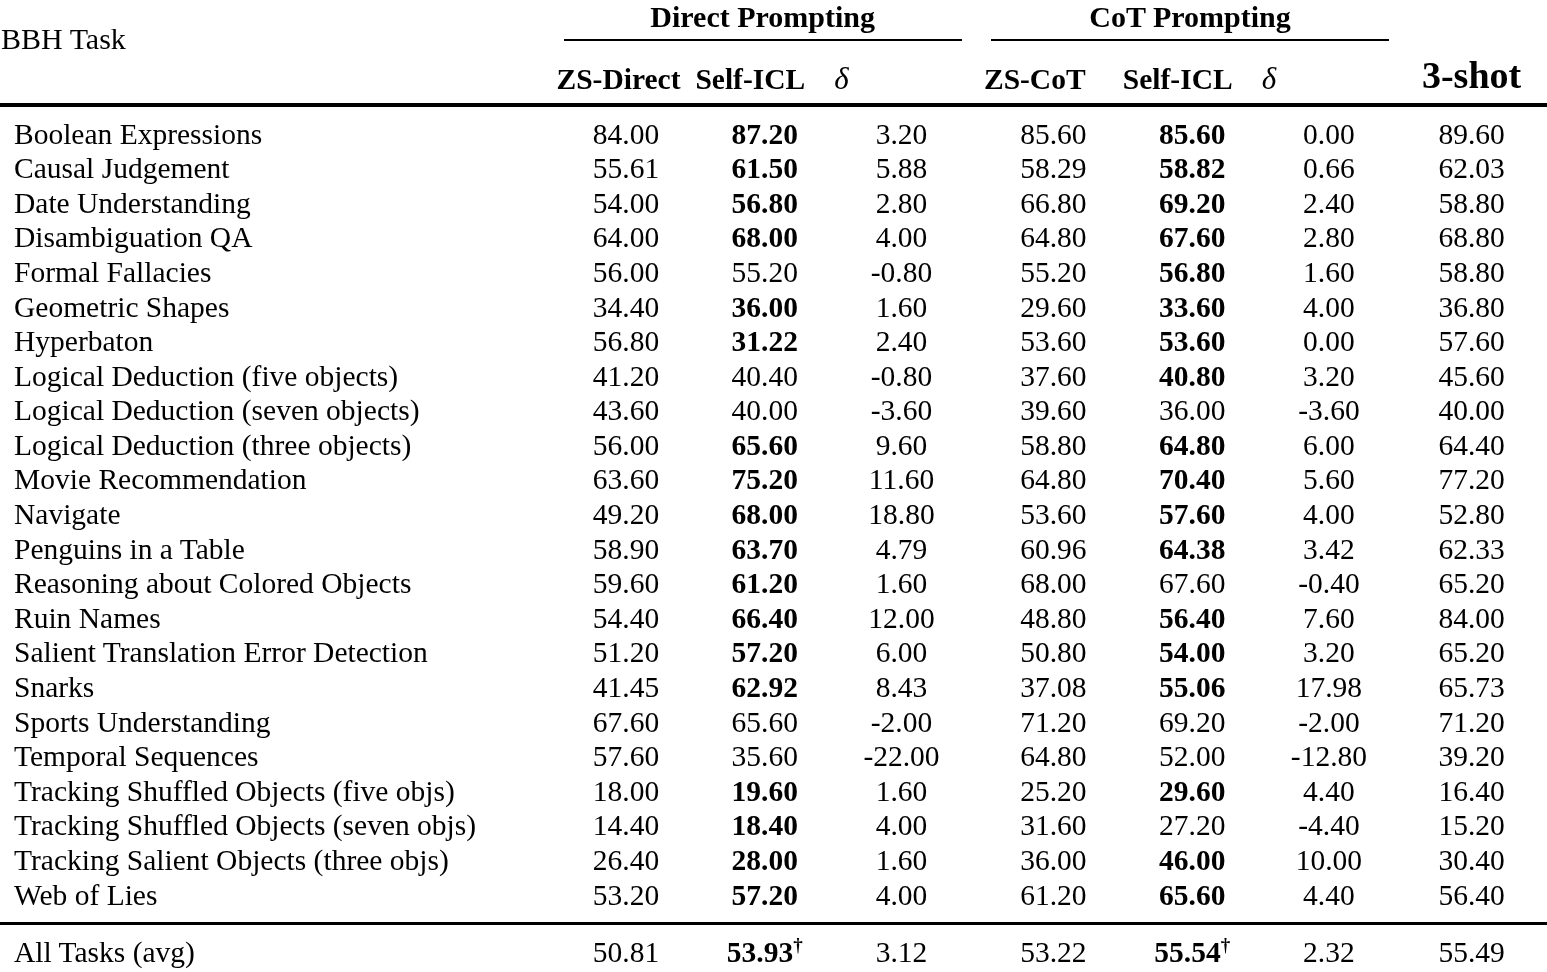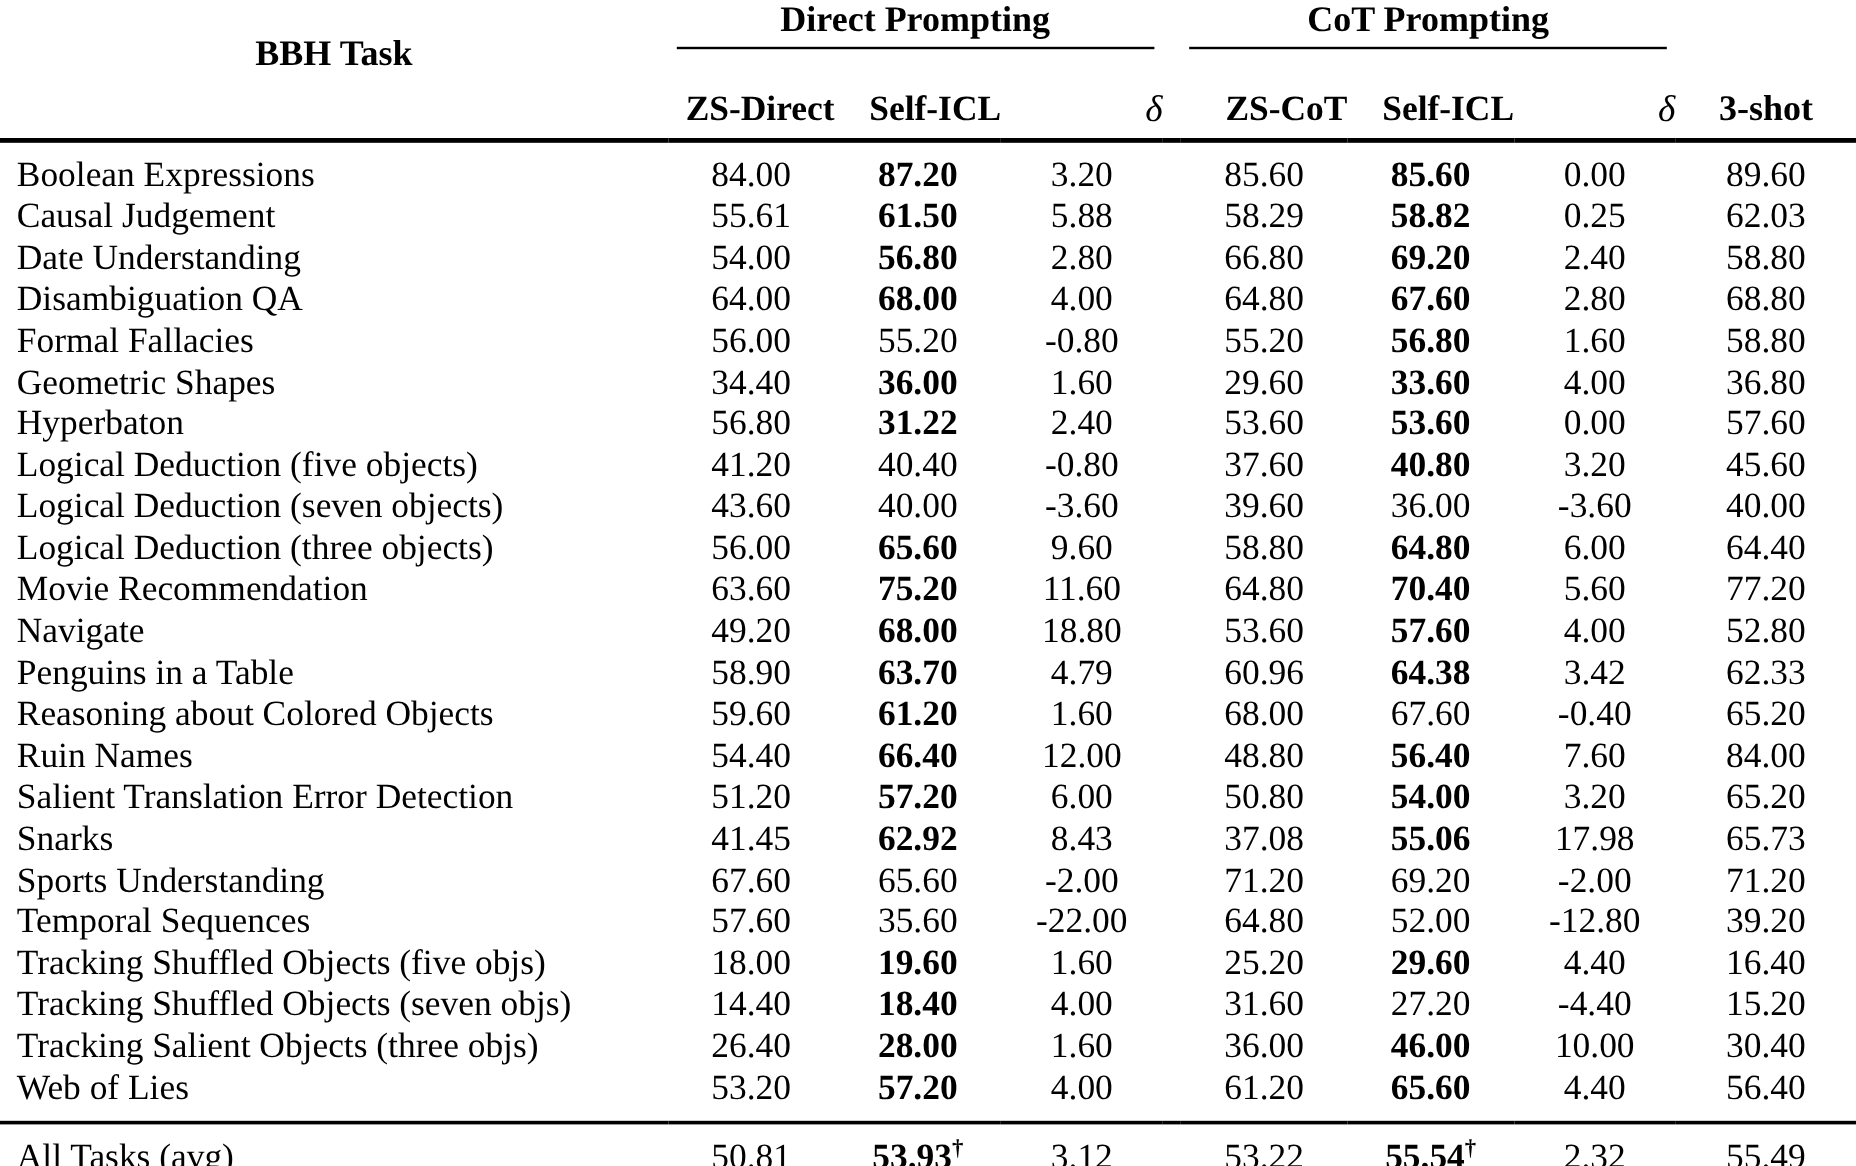--- a/index.html
+++ b/index.html
@@ -57,38 +57,37 @@
     padding: 0;
   }
   .cmid-inner {
     height: 2px;
     background: #000;
     margin: 0 7px;
   }
   .cmid-none .cmid-inner { background: transparent; }
 
   .colhead {
-    text-align: right;
+    text-align: left;
     font-size: 29.5px;
     font-weight: bold;
-    padding-top: 25px;
+    padding-top: 13px;
     padding-bottom: 9px;
     height: 40px;
   }
   .colhead.delta { font-family: "Liberation Serif","DejaVu Serif",serif; font-style: italic; font-weight: normal; font-size: 31px;}
   .task-head {
-    text-align: center;
     font-size: 30px;
-    font-weight: bold;
+    font-weight: normal;
     vertical-align: middle;
     padding-bottom: 26px;
   }
   .shot-head {
     text-align: center;
-    font-size: 30px;
+    font-size: 38px;
     font-weight: bold;
     vertical-align: bottom;
     padding-bottom: 9px;
   }
 
   
   tr.rule-row td {
     padding: 0;
     height: 0;
     line-height: 0;
@@ -197,21 +196,21 @@
           <td class="num">89.60</td>
         </tr>
         <tr>
           <td class="task">Causal Judgement</td>
           <td class="num">55.61</td>
           <td class="num b">61.50</td>
           <td class="num">5.88</td>
           <td></td>
           <td class="num">58.29</td>
           <td class="num b">58.82</td>
-          <td class="num">0.25</td>
+          <td class="num">0.66</td>
           <td class="num">62.03</td>
         </tr>
         <tr>
           <td class="task">Date Understanding</td>
           <td class="num">54.00</td>
           <td class="num b">56.80</td>
           <td class="num">2.80</td>
           <td></td>
           <td class="num">66.80</td>
           <td class="num b">69.20</td>

